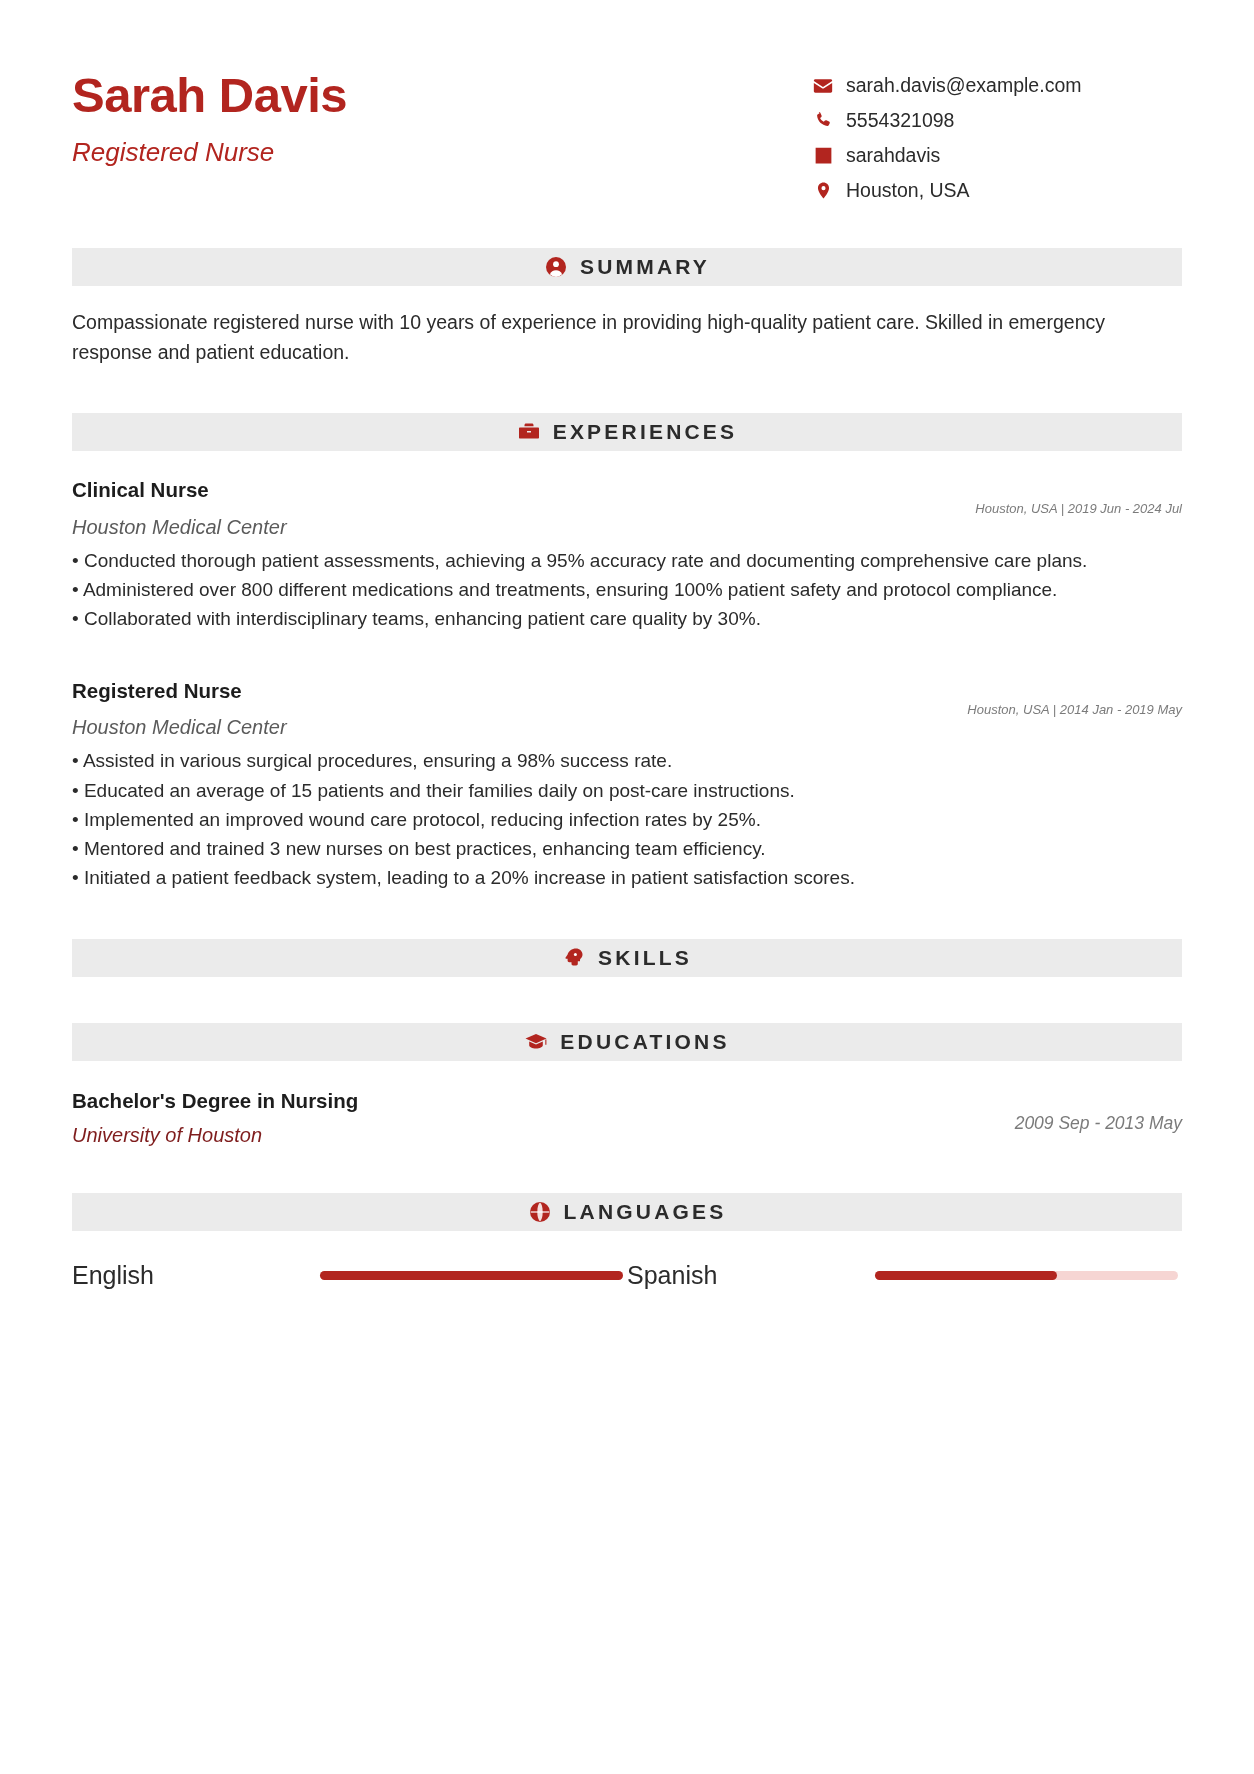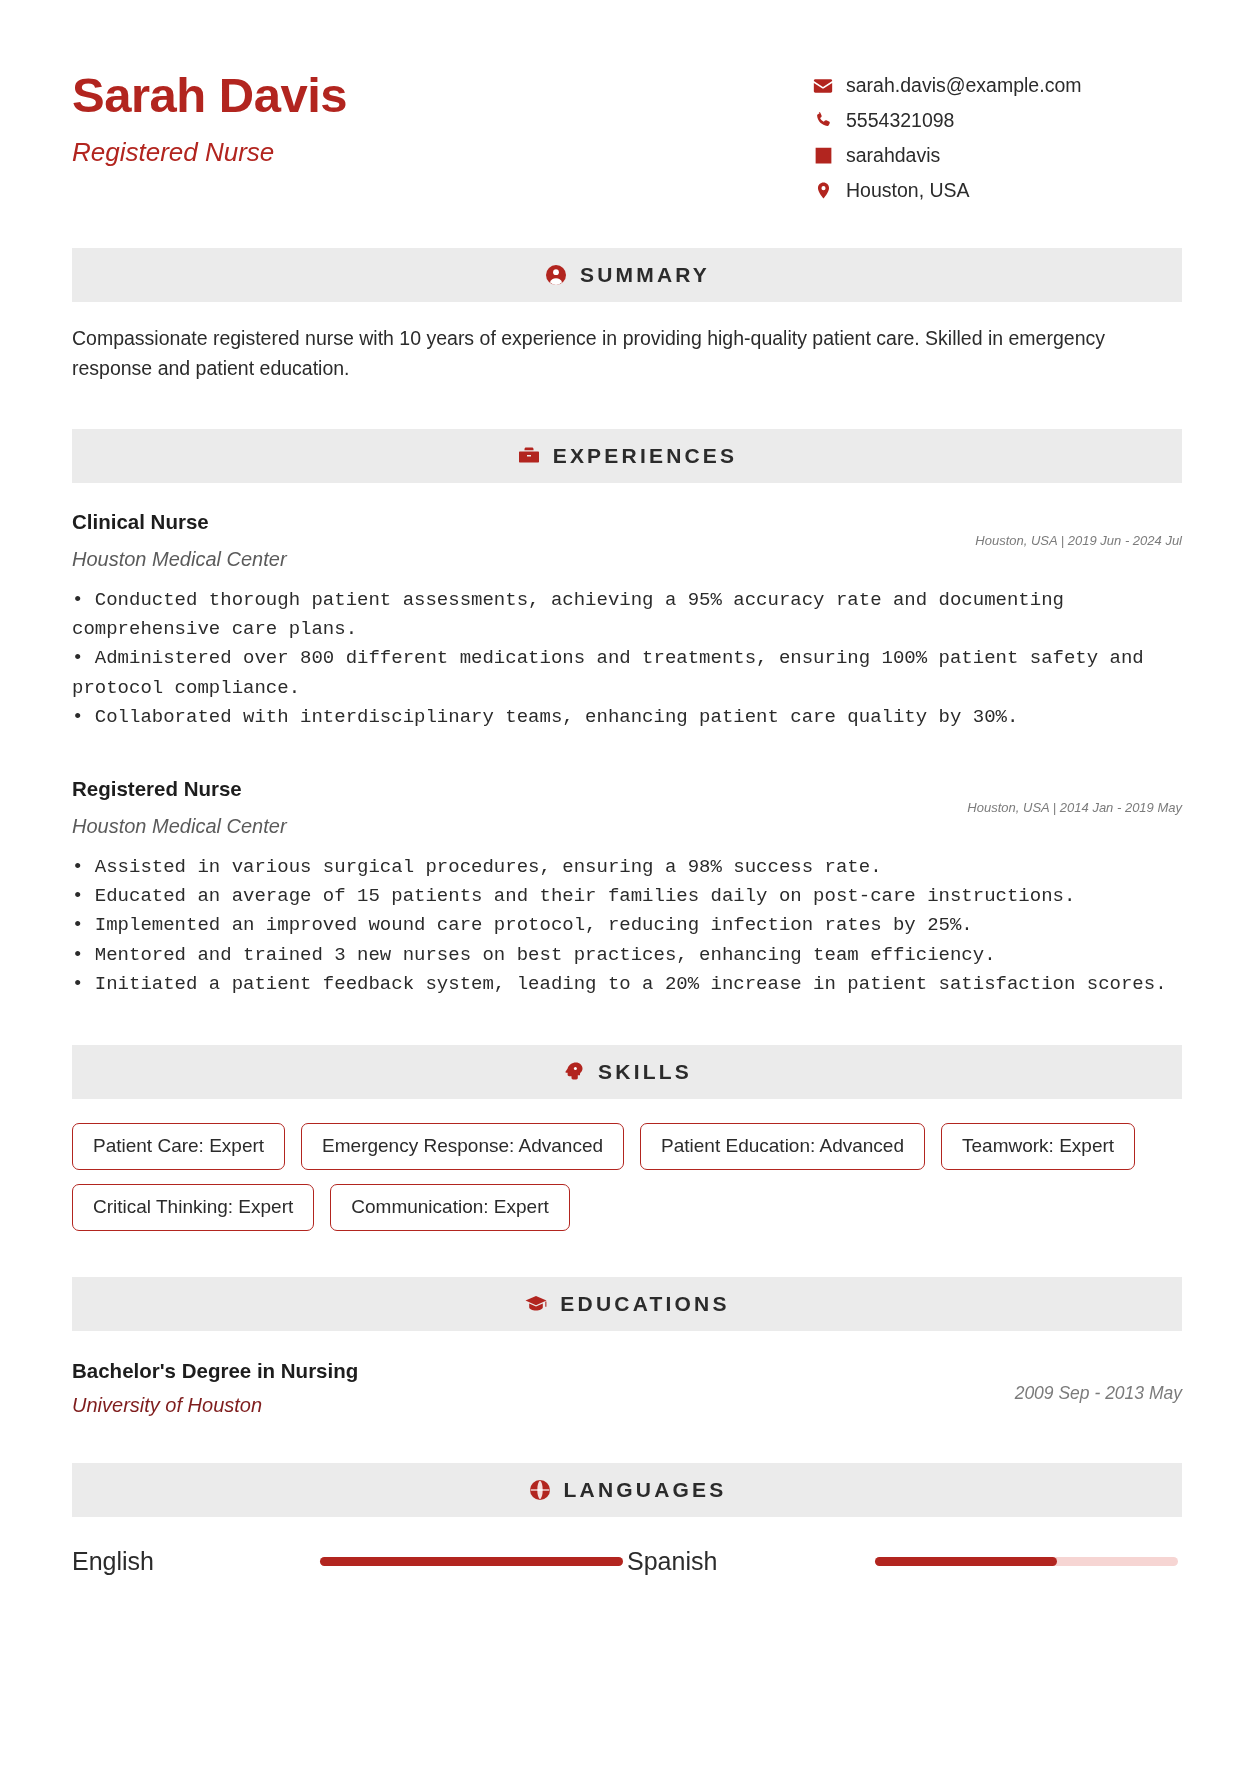--- a/index.html
+++ b/index.html
@@ -68,21 +68,21 @@
     align-items: center;
     justify-content: center;
     color: #b2251f;
   }
   .contact-row .ico svg { display: block; }
 
   
   .section-bar {
     margin-top: 46px;
     background: #ebebeb;
-    height: 54px;
+    height: 38px;
     display: flex;
     align-items: center;
     justify-content: center;
     gap: 12px;
   }
   .section-bar .sico {
     width: 24px;
     height: 24px;
     display: flex;
     align-items: center;
@@ -131,25 +131,24 @@
   .exp-meta {
     flex: 0 0 auto;
     font-size: 13px;
     font-style: italic;
     color: #7b7b7b;
     text-align: right;
     padding-top: 24px;
     white-space: nowrap;
   }
   .bullets {
-    margin-top: 14px;
+    margin-top: 6px;
     font-size: 19px;
     line-height: 1.54;
     color: #2b2b2b;
-    font-family: Liberation Mono, monospace;
   }
   .bullets div { margin: 0; }
 
   
   .skills {
     margin-top: 24px;
     display: flex;
     flex-wrap: wrap;
     gap: 14px 16px;
   }
@@ -327,28 +326,20 @@
     <div class="section-bar">
       <span class="sico">
         <svg width="24" height="24" viewBox="0 0 24 24" fill="currentColor">
           <path d="M14 2.5c3.6 0 6.5 2.7 6.5 6 0 1.6-.7 3-1.8 4.1-.5.5-.7.9-.7 1.5v1.1h-2.2v2.6c0 .9-.7 1.6-1.6 1.6h-3.1c-.9 0-1.6-.7-1.6-1.6v-1.6H7.2c-.9 0-1.6-.7-1.6-1.6v-1.9H4.3c-.7 0-1.1-.8-.7-1.3l1.9-2.6C6.4 5.1 9.9 2.5 14 2.5z"></path>
           <circle cx="13.4" cy="8.4" r="1.5" fill="#ffffff"></circle>
         </svg>
       </span>
       <span class="stitle">SKILLS</span>
     </div>
 
-    <div class="skills">
-      <div class="skill-chip">Patient Care: Expert</div>
-      <div class="skill-chip">Emergency Response: Advanced</div>
-      <div class="skill-chip">Patient Education: Advanced</div>
-      <div class="skill-chip">Teamwork: Expert</div>
-      <div class="skill-chip">Critical Thinking: Expert</div>
-      <div class="skill-chip">Communication: Expert</div>
-    </div>
 
     <div class="section-bar">
       <span class="sico">
         <svg width="25" height="24" viewBox="0 0 24 24" fill="currentColor">
           <path d="M12 4L1.5 8.6 12 13.2l10.5-4.6L12 4z"></path>
           <path d="M5.2 11.5v3.7c0 1.9 3 3.2 6.8 3.2s6.8-1.3 6.8-3.2v-3.7L12 14.6l-6.8-3.1z"></path>
           <path d="M21.3 9.6v5.1h1.1V9.6h-1.1z"></path>
         </svg>
       </span>
       <span class="stitle">EDUCATIONS</span>

